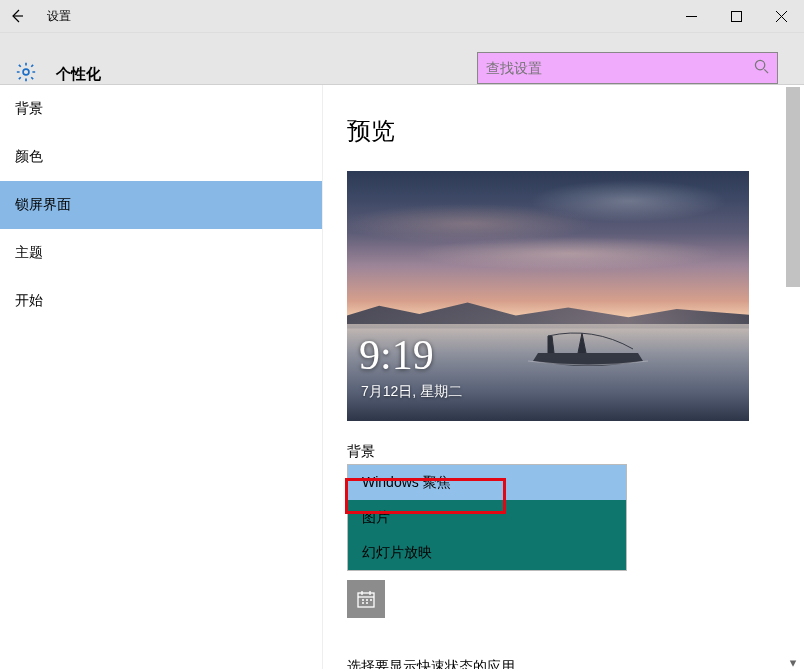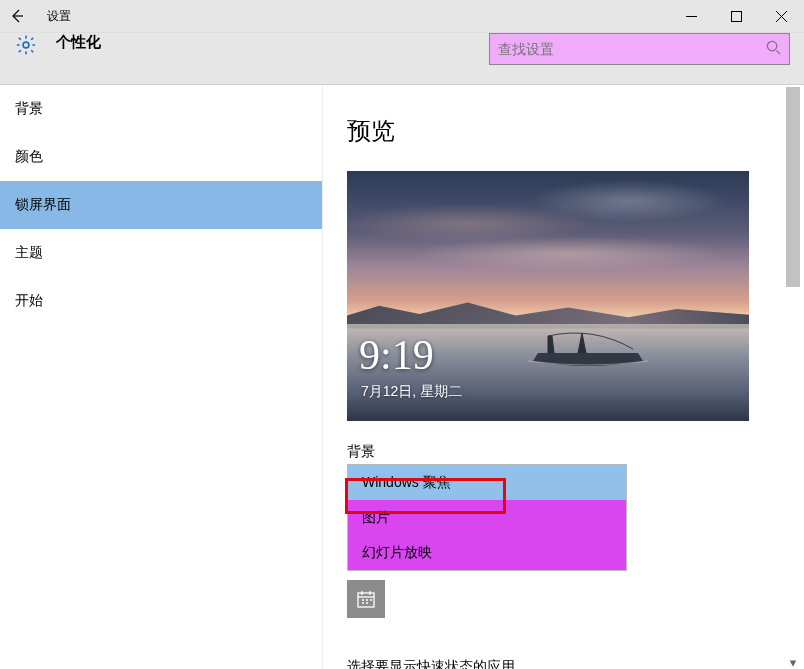--- a/index.html
+++ b/index.html
@@ -30,23 +30,23 @@
 .titlebar .title { margin-left: 15px; font-size: 12px; }
 .titlebar .spacer { flex: 1; }
 .winbtn { width: 45px; height: 30px; display:flex; align-items:center; justify-content:center; }
 .winbtn svg { display:block; }
 
 
 .headerrow {
   height: 52px;
   background: #e6e6e6;
   display: flex;
-  align-items: flex-start;
+  align-items: flex-end;
   padding-left: 14px;
-  padding-right: 14px;
+  padding-right: 26px;
   border-bottom: 1px solid #d0d0d0;
 }
 .gear { width: 24px; height:24px; display:flex; align-items:center; justify-content:center; color:#1a6fc9; }
 .pagetitle { margin-left: 18px; font-size: 15px; font-weight: 600; }
 .headerrow .spacer { flex:1; }
 .searchbox {
   width: 301px; height: 32px;
   border: 1.5px solid #888;
   display:flex; align-items:center;
   padding: 0 8px;
@@ -126,21 +126,21 @@
   text-shadow: 0 1px 3px rgba(0,0,0,.6);
 }
 .preview .boat {
   position:absolute; left:45%; top:64%;
   width:120px; height:40px; opacity:.9;
 }
 
 .label { margin-top: 22px; font-size: 14px; margin-bottom: 3px; }
 
 .dropdown {
-  width: 280px; border:1px solid #bbb; background:#d946ef;
+  width: 280px; border:1px solid #bbb; background:#0f766e;
 }
 .dropdown .option {
   height: 35px; display:flex; align-items:center; padding-left:14px;
   font-size:14px; cursor:pointer; border-top:1px solid transparent;
 }
 .dropdown .option.selected { background:#91c0ea; }
 
 .redbox {
   position:absolute;
   border:3px solid #e30613;

